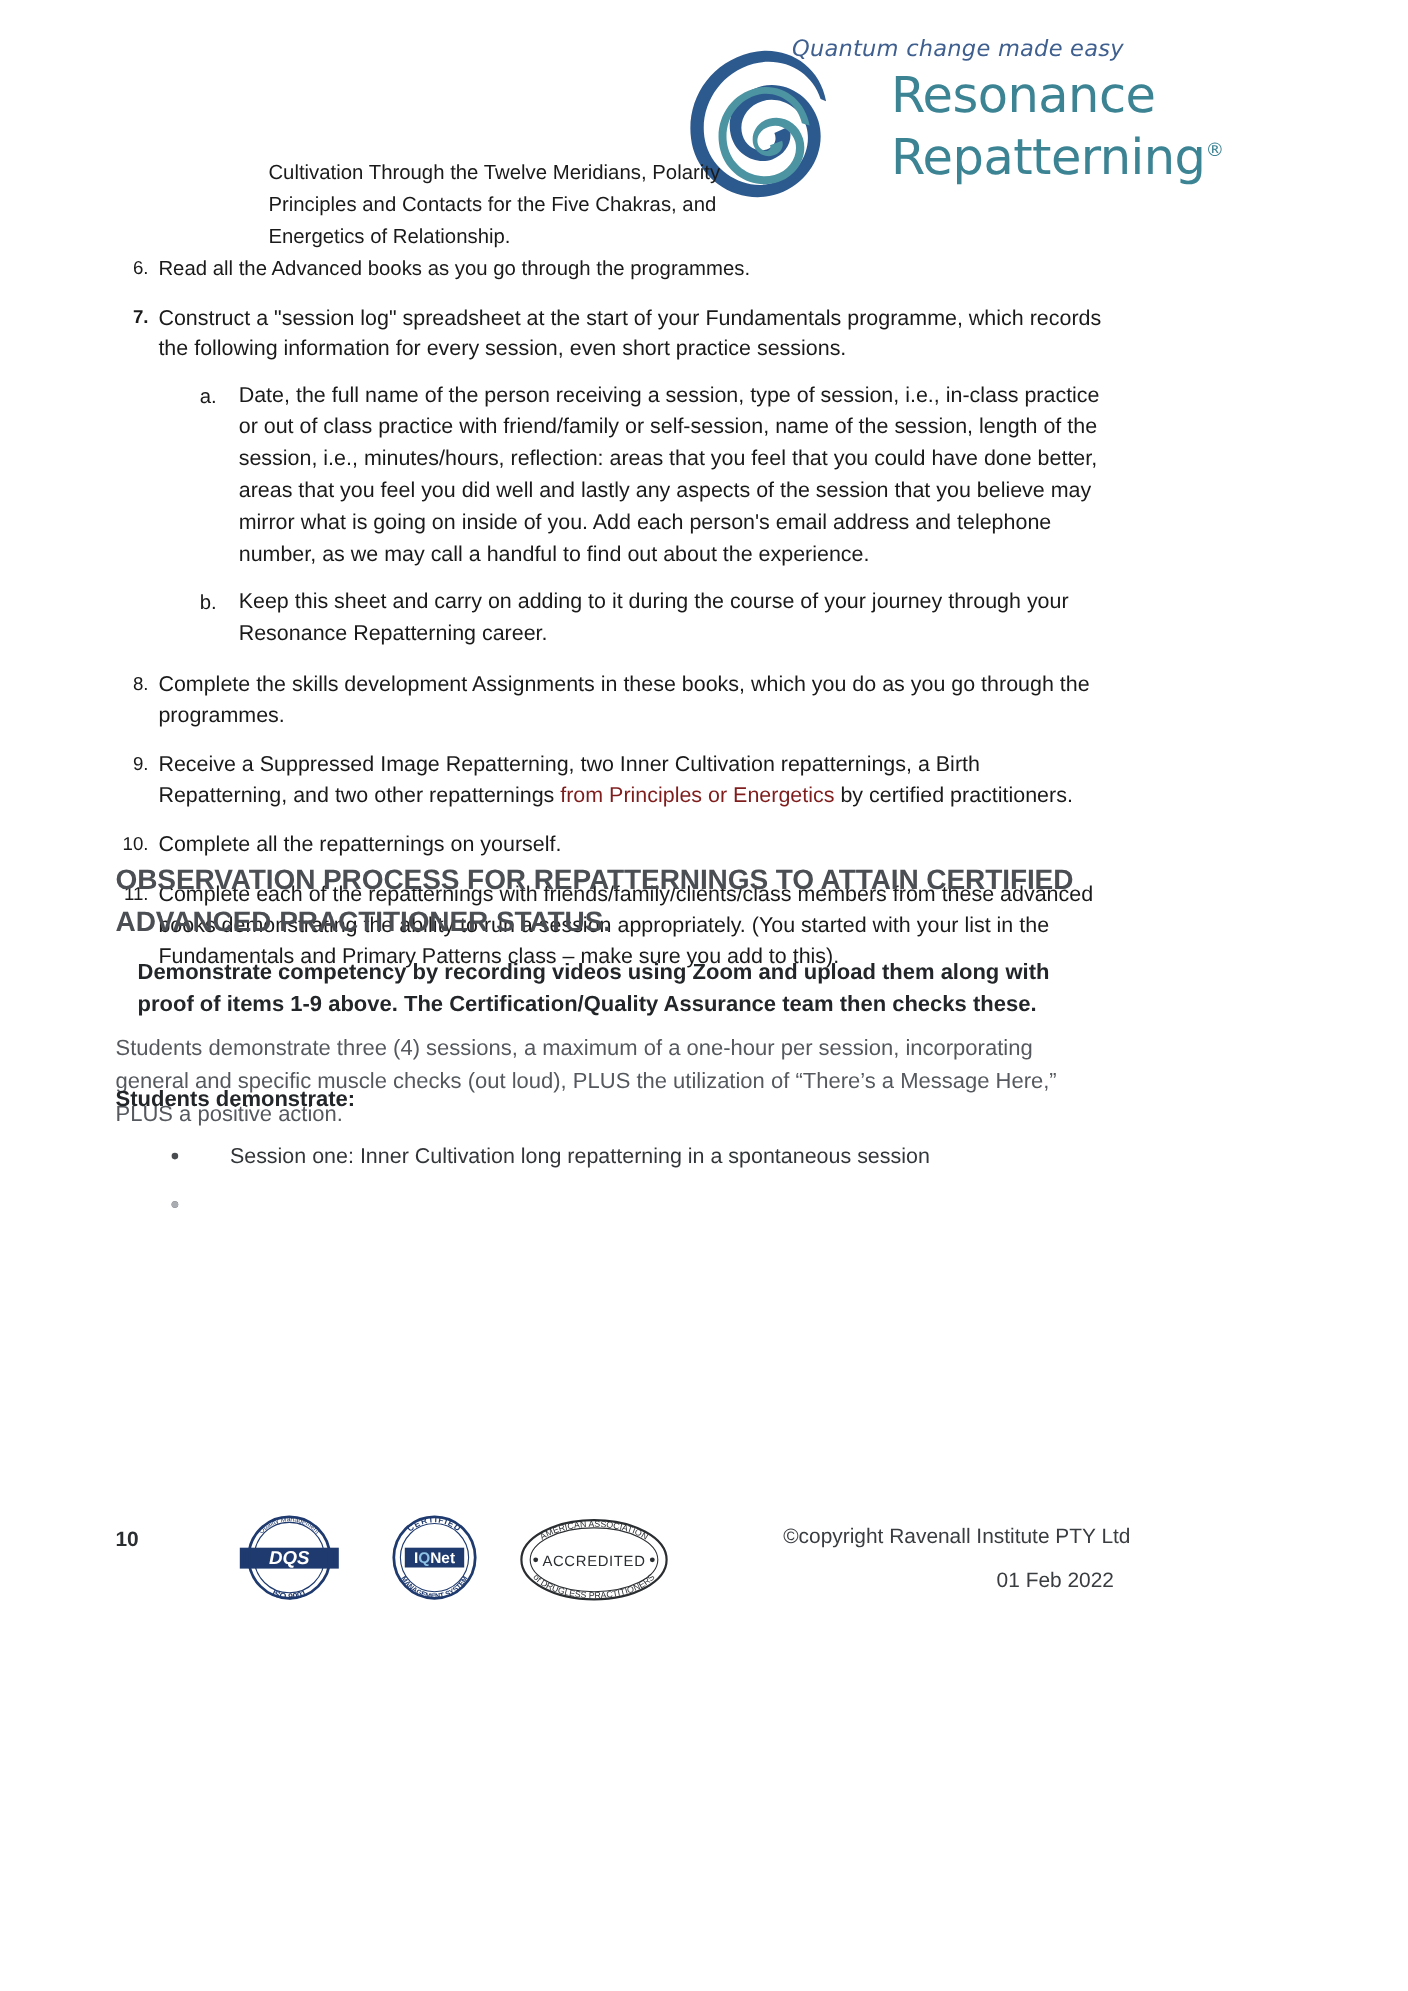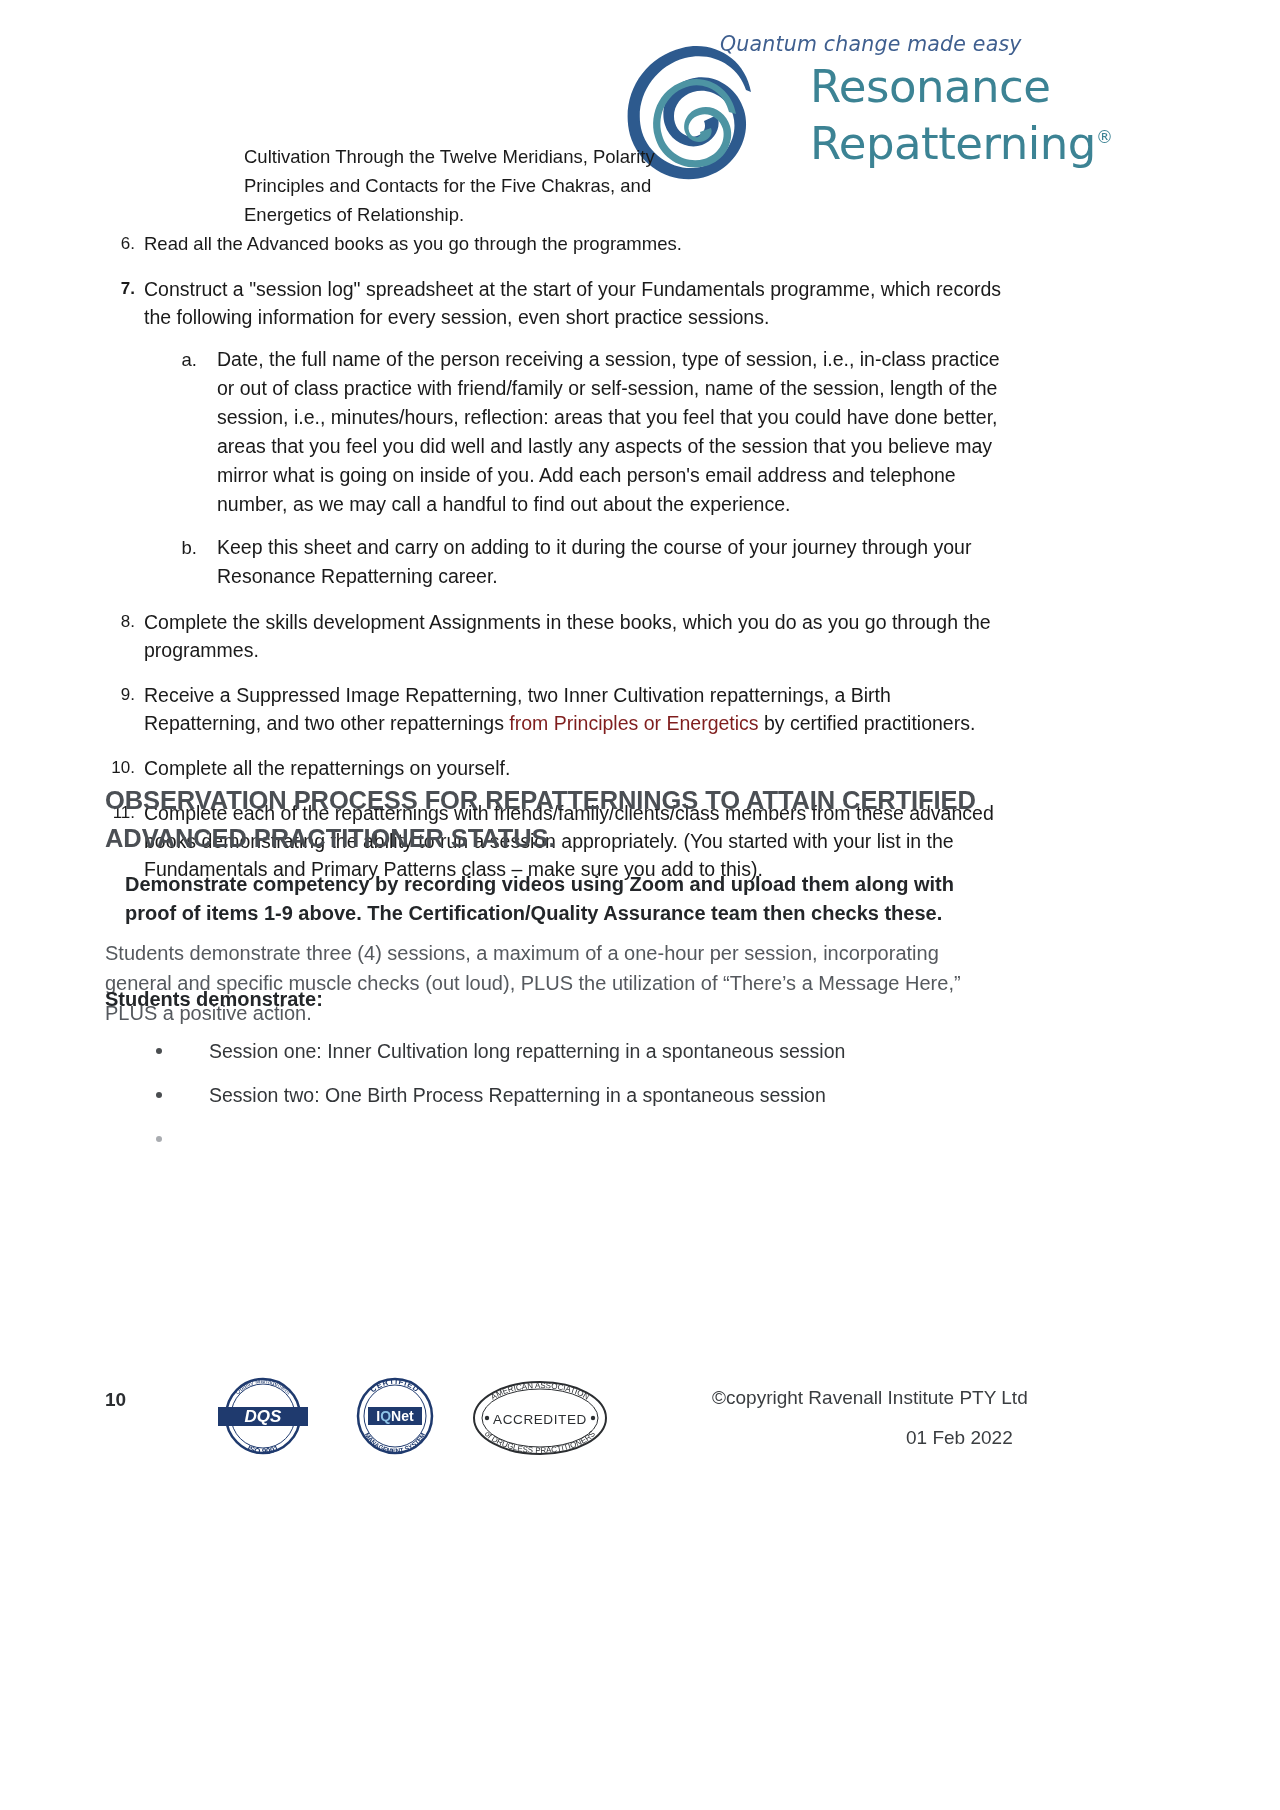--- a/index.html
+++ b/index.html
@@ -357,21 +357,20 @@
 
     <div class="demo-label">Students demonstrate:</div>
 
     <ul class="bullets">
       <li>
         <span class="dot"></span>
         <span>Session one: Inner Cultivation long repatterning in a spontaneous session</span>
       </li>
       <li>
         <span class="dot"></span>
-        <span>Session two: One Birth Process Repatterning in a spontaneous session</span>
       </li>
       <li class="faded">
         <span class="dot"></span>
       </li>
     </ul>
 
   </div>
 
   <div class="footer">
 

